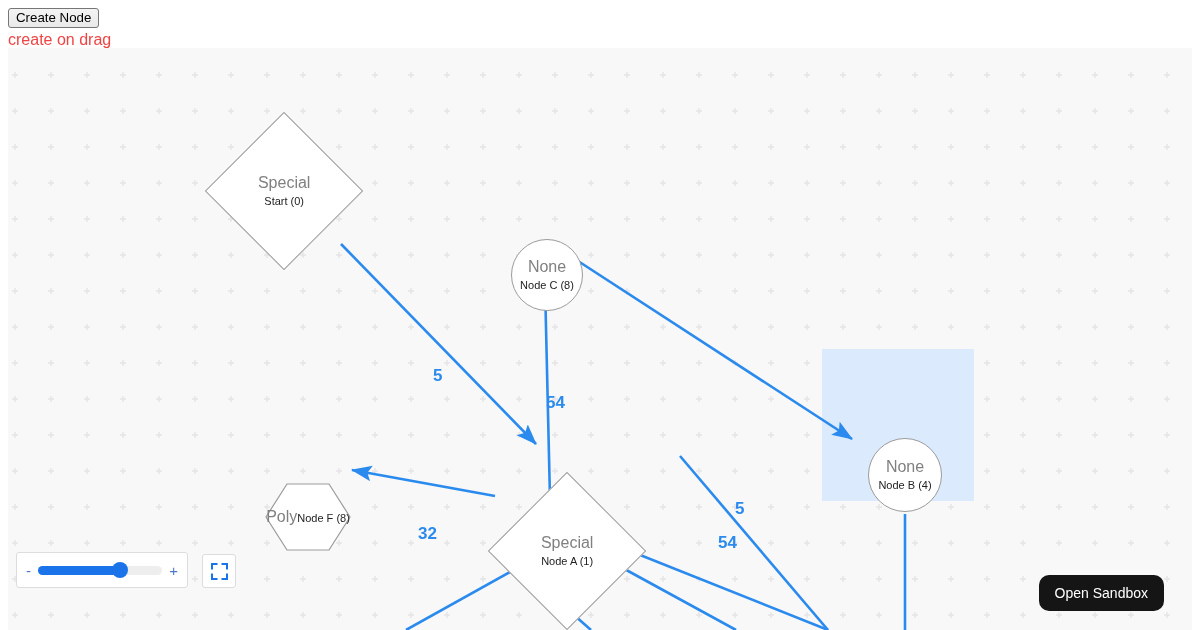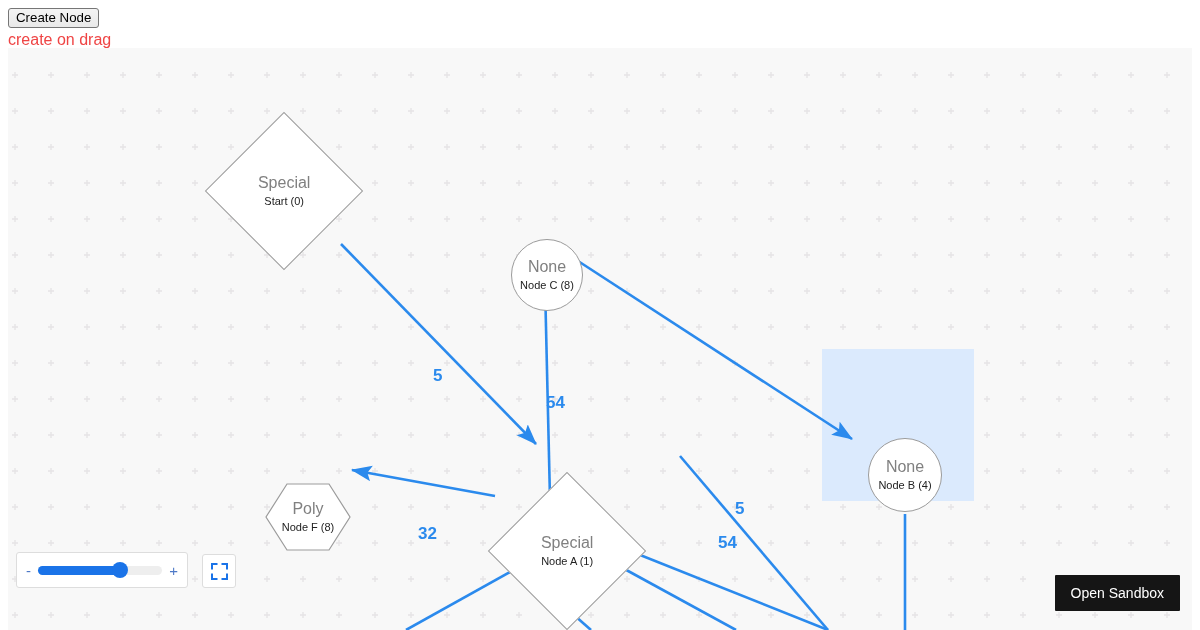--- a/index.html
+++ b/index.html
@@ -131,21 +131,21 @@
   }
   .node.hexagon .hex-bg {
     position: absolute;
     left: 0; top: 0;
     width: 100%;
     height: 100%;
   }
   .node.hexagon > .node-inner {
     position: relative;
     display: flex;
-    flex-direction: column;
+    flex-direction: row;
     align-items: center;
     justify-content: center;
     z-index: 1;
   }
 
   
   .edge-label {
     position: absolute;
     font-size: 17px;
     font-weight: bold;
@@ -221,28 +221,28 @@
     display: flex;
     align-items: center;
     justify-content: center;
     cursor: pointer;
     box-sizing: border-box;
   }
 
   
   #open-sandbox-button {
     position: absolute;
-    right: 12px;
+    right: 28px;
     bottom: 19px;
     background: #151515;
     color: #ffffff;
     font-size: 14px;
     padding: 10px 16px;
     border: none;
-    border-radius: 1px;
+    border-radius: 10px;
     cursor: pointer;
     font-family: "Liberation Sans", sans-serif;
     white-space: nowrap;
   }
 </style>
 </head>
 <body>
 
 <div id="toolbar">
   <button id="create-node-button">Create Node</button>

